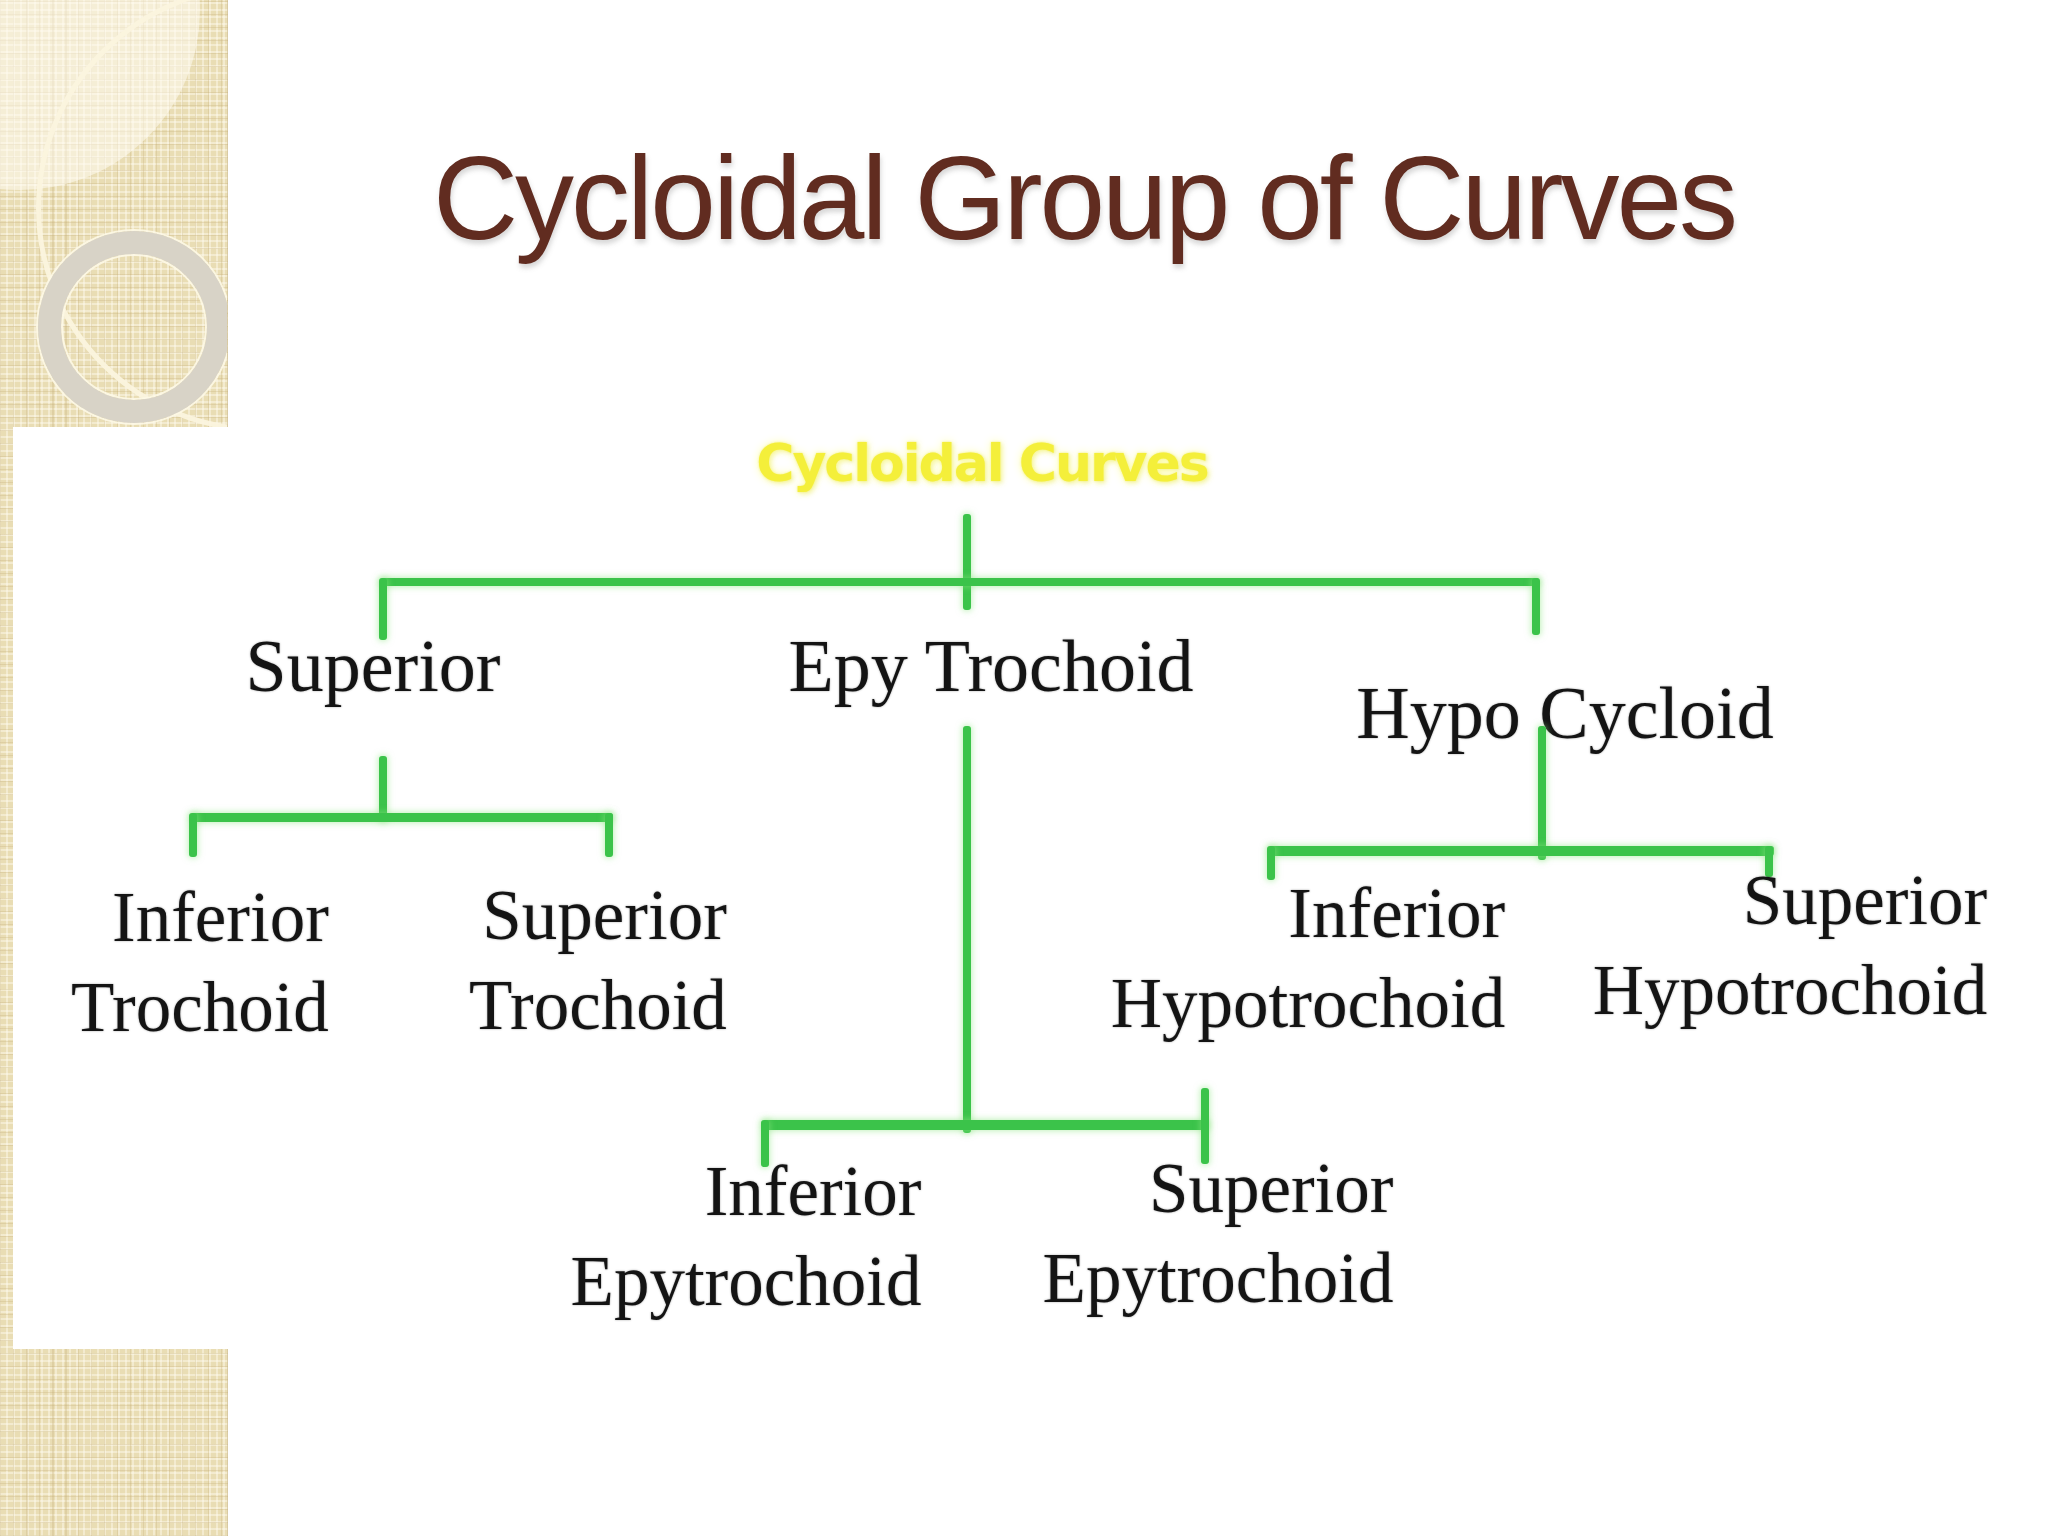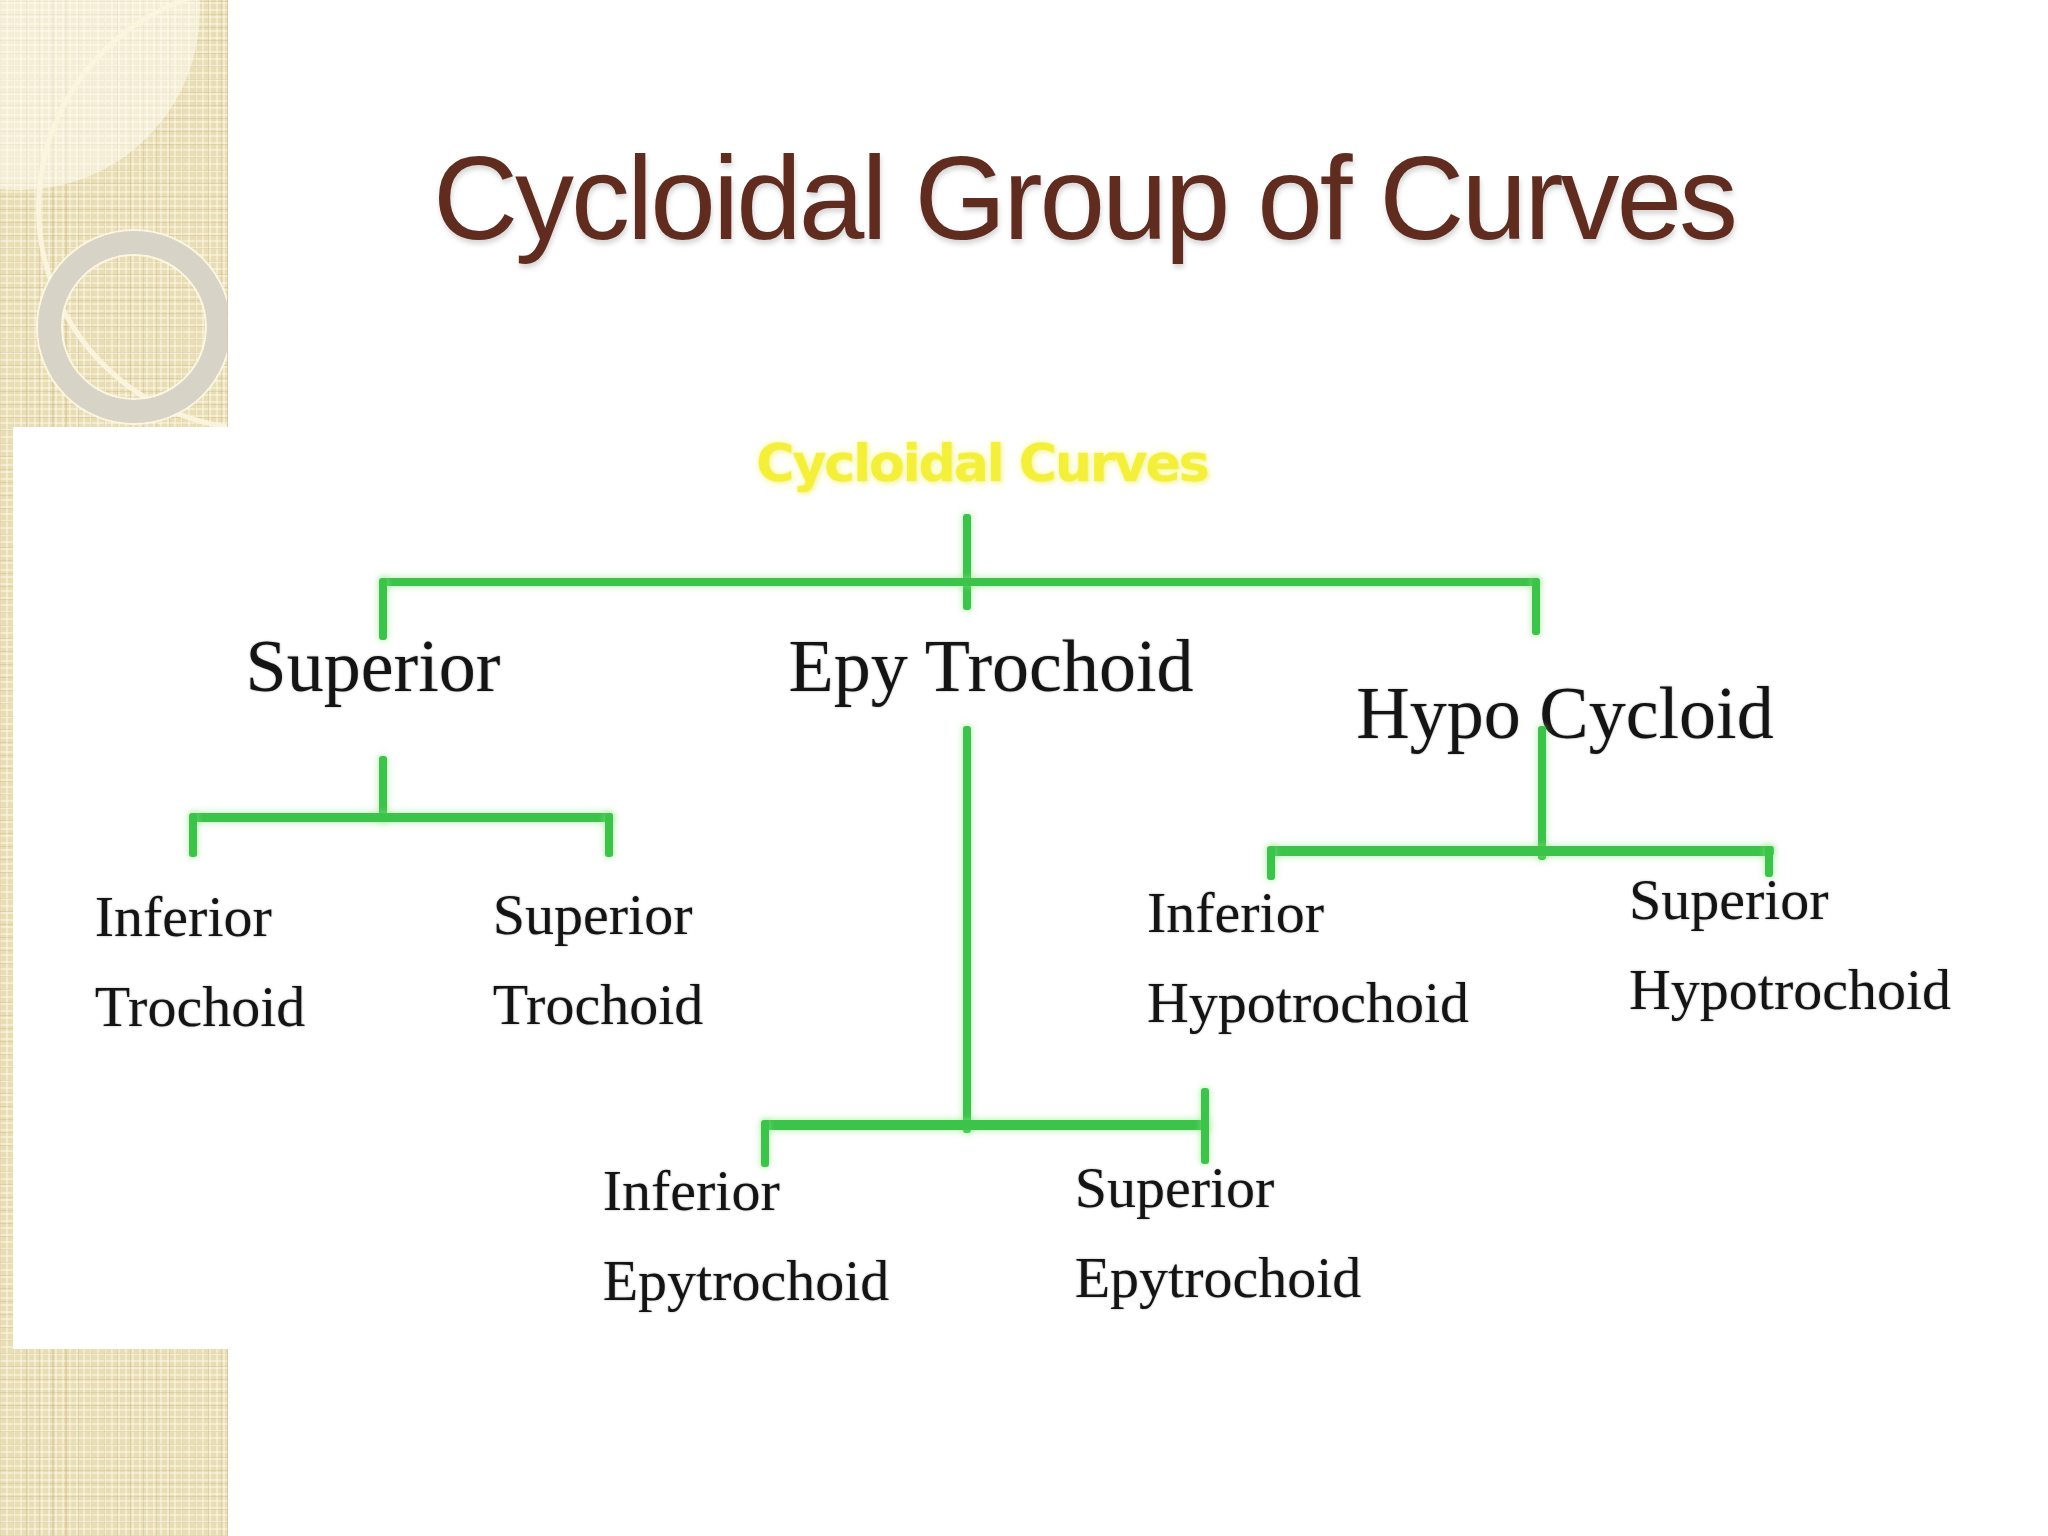--- a/index.html
+++ b/index.html
@@ -62,22 +62,22 @@
     text-shadow:0 0 9px rgba(255,255,170,.95), 0 0 2px rgba(235,230,70,.9), 2px 2px 4px rgba(235,235,140,.7);
   }
   .node{
     position:absolute;transform:translateX(-50%);
     font-family:"Liberation Serif","DejaVu Serif",serif;font-size:74px;
     color:var(--node-text);white-space:nowrap;text-align:center;z-index:3;
     text-shadow:0 0 2px rgba(40,40,40,.45);
   }
   .leaf{
     position:absolute;transform:translateX(-50%);
-    font-family:"Liberation Serif","DejaVu Serif",serif;font-size:58px;line-height:90px;
-    color:var(--node-text);white-space:nowrap;text-align:left;z-index:3;
+    font-family:"Liberation Serif","DejaVu Serif",serif;font-size:71px;line-height:90px;
+    color:var(--node-text);white-space:nowrap;text-align:right;z-index:3;
     text-shadow:0 0 2px rgba(40,40,40,.45);
   }
 </style>
 </head>
 <body>
 
 <div class="strip">
   <div class="disc-translucent"></div>
   <div class="ring-thin"></div>
   <div class="ring-gray"></div>

